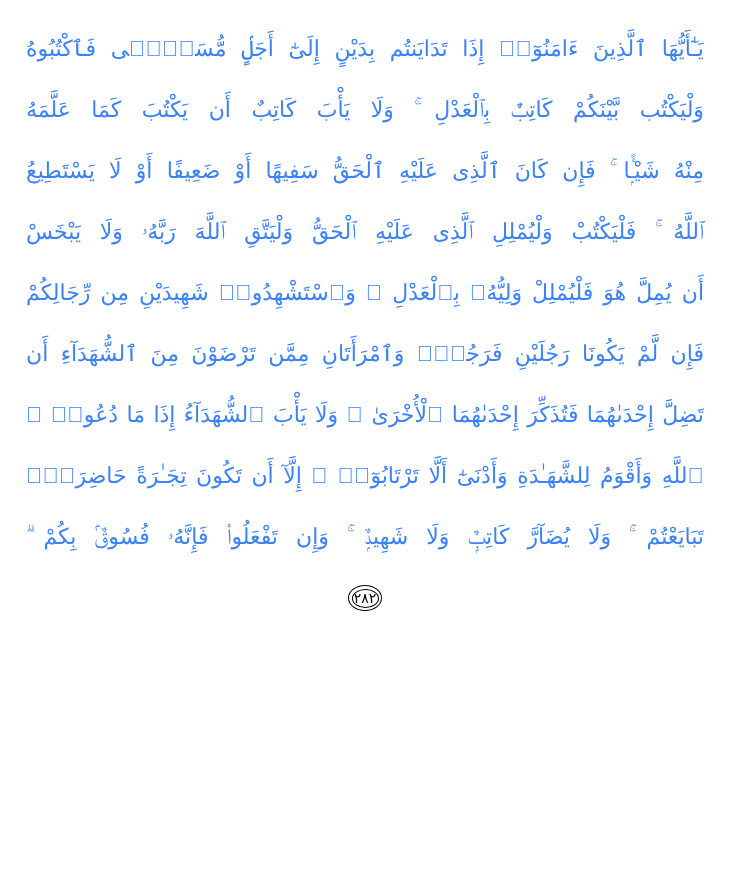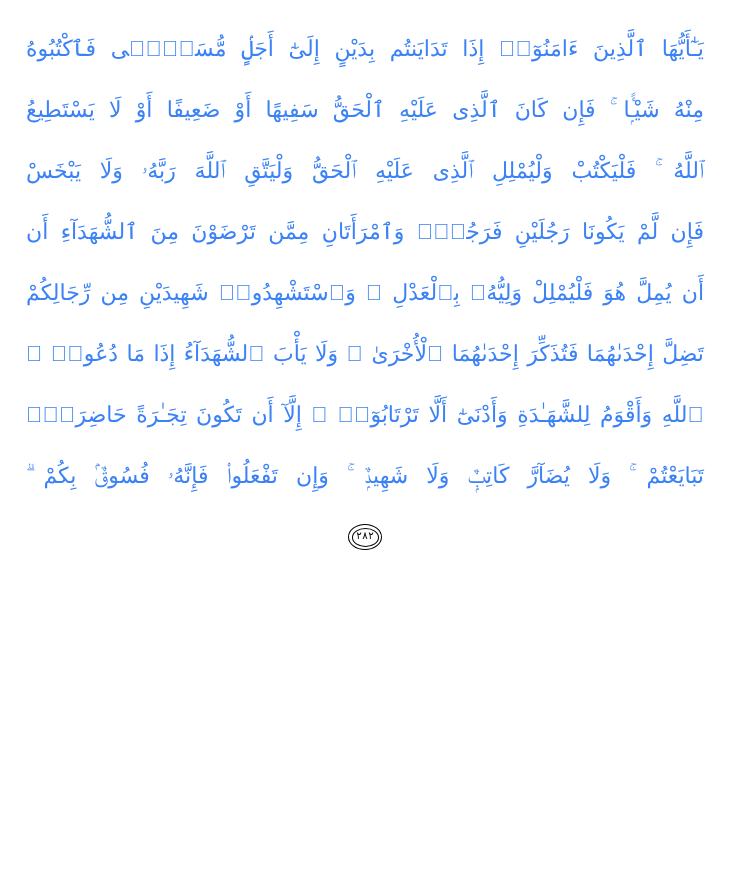--- a/index.html
+++ b/index.html
@@ -72,22 +72,22 @@
     inset: 2.5px;
     border: 1.1px solid #000;
     border-radius: 50% / 50%;
   }
   .ayah-marker .num {
     position: absolute;
     inset: 0;
     display: flex;
     align-items: center;
     justify-content: center;
-    font-size: 10px;
-    font-family: Liberation Mono, monospace;
+    font-size: 14px;
+    font-family: Liberation Sans, sans-serif;
     line-height: 1;
   }
   .final-line {
     display: flex;
     align-items: center;
     justify-content: center;
     height: 62px;
     direction: rtl;
     font-size: 22px;
   }
@@ -96,30 +96,33 @@
 <body>
 
 <div class="page">
 
   <div class="ayah-block">
 
     <div class="line">
       <span class="txt">يَـٰٓأَيُّهَا ٱلَّذِينَ ءَامَنُوٓا۟ إِذَا تَدَايَنتُم بِدَيْنٍ إِلَىٰٓ أَجَلٍۢ مُّسَمًّۭى فَٱكْتُبُوهُ</span>
     </div>
     <div class="line">
+      <span class="txt">وَلْيَكْتُب بَّيْنَكُمْ كَاتِبٌۢ بِٱلْعَدْلِ ۚ وَلَا يَأْبَ كَاتِبٌ أَن يَكْتُبَ كَمَا عَلَّمَهُ</span>
+    </div>
+    <div class="line">
       <span class="txt">مِنْهُ شَيْـًۭٔا ۚ فَإِن كَانَ ٱلَّذِى عَلَيْهِ ٱلْحَقُّ سَفِيهًا أَوْ ضَعِيفًا أَوْ لَا يَسْتَطِيعُ</span>
     </div>
     <div class="line">
       <span class="txt">ٱللَّهُ ۚ فَلْيَكْتُبْ وَلْيُمْلِلِ ٱلَّذِى عَلَيْهِ ٱلْحَقُّ وَلْيَتَّقِ ٱللَّهَ رَبَّهُۥ وَلَا يَبْخَسْ</span>
     </div>
     <div class="line">
-      <span class="txt">فَإِن لَّمْ يَكُونَا رَجُلَيْنِ فَرَجُلٌۭ وَٱمْرَأَتَانِ مِمَّن تَرْضَوْنَ مِنَ ٱلشُّهَدَآءِ أَن</span>
+      <span class="txt">أَن يُمِلَّ هُوَ فَلْيُمْلِلْ وَلِيُّهُۥ بِٱلْعَدْلِ ۚ وَٱسْتَشْهِدُوا۟ شَهِيدَيْنِ مِن رِّجَالِكُمْ</span>
     </div>
     <div class="line">
-      <span class="txt">أَن يُمِلَّ هُوَ فَلْيُمْلِلْ وَلِيُّهُۥ بِٱلْعَدْلِ ۚ وَٱسْتَشْهِدُوا۟ شَهِيدَيْنِ مِن رِّجَالِكُمْ</span>
+      <span class="txt">فَإِن لَّمْ يَكُونَا رَجُلَيْنِ فَرَجُلٌۭ وَٱمْرَأَتَانِ مِمَّن تَرْضَوْنَ مِنَ ٱلشُّهَدَآءِ أَن</span>
     </div>
     <div class="line">
       <span class="txt">تَضِلَّ إِحْدَىٰهُمَا فَتُذَكِّرَ إِحْدَىٰهُمَا ٱلْأُخْرَىٰ ۚ وَلَا يَأْبَ ٱلشُّهَدَآءُ إِذَا مَا دُعُوا۟ ۚ</span>
     </div>
     <div class="line">
       <span class="txt">ٱللَّهِ وَأَقْوَمُ لِلشَّهَـٰدَةِ وَأَدْنَىٰٓ أَلَّا تَرْتَابُوٓا۟ ۖ إِلَّآ أَن تَكُونَ تِجَـٰرَةً حَاضِرَةًۭ</span>
     </div>
     <div class="line">
       <span class="txt">تَبَايَعْتُمْ ۚ وَلَا يُضَآرَّ كَاتِبٌۭ وَلَا شَهِيدٌۭ ۚ وَإِن تَفْعَلُوا۟ فَإِنَّهُۥ فُسُوقٌۢ بِكُمْ ۗ</span>
     </div>

